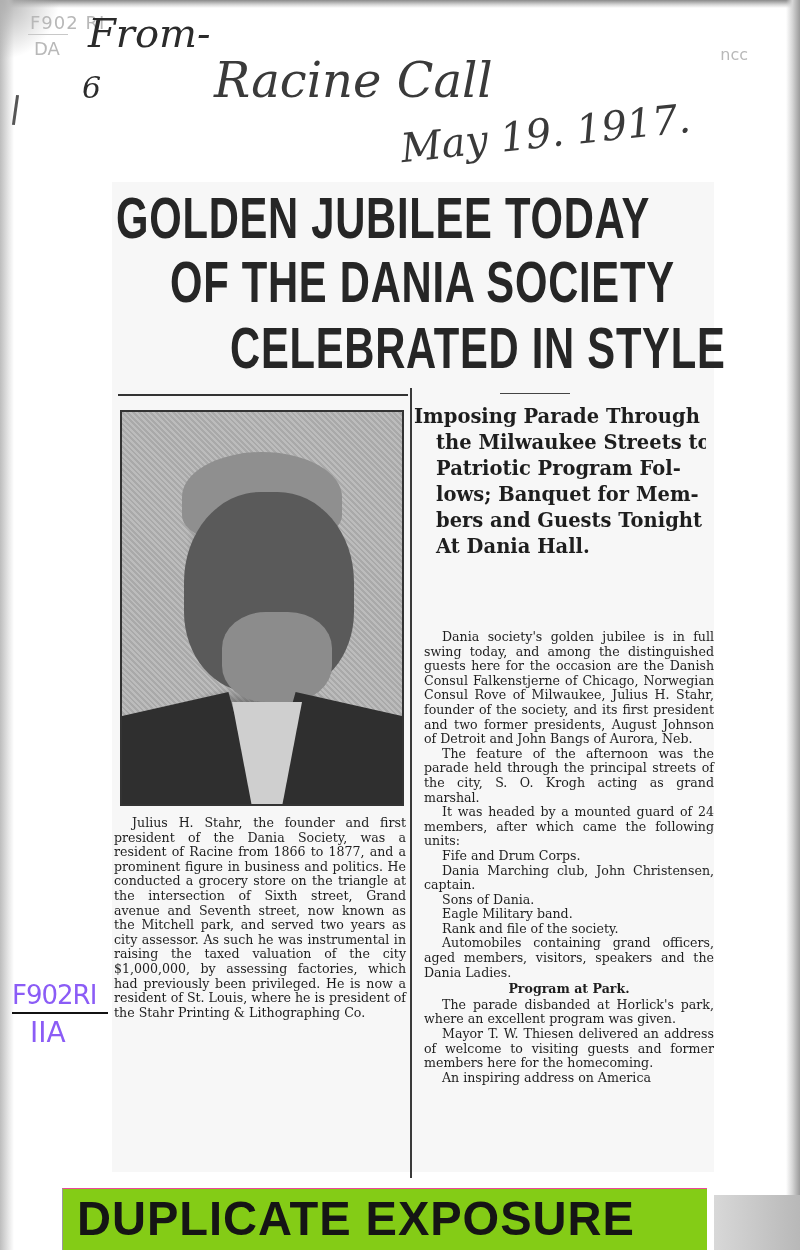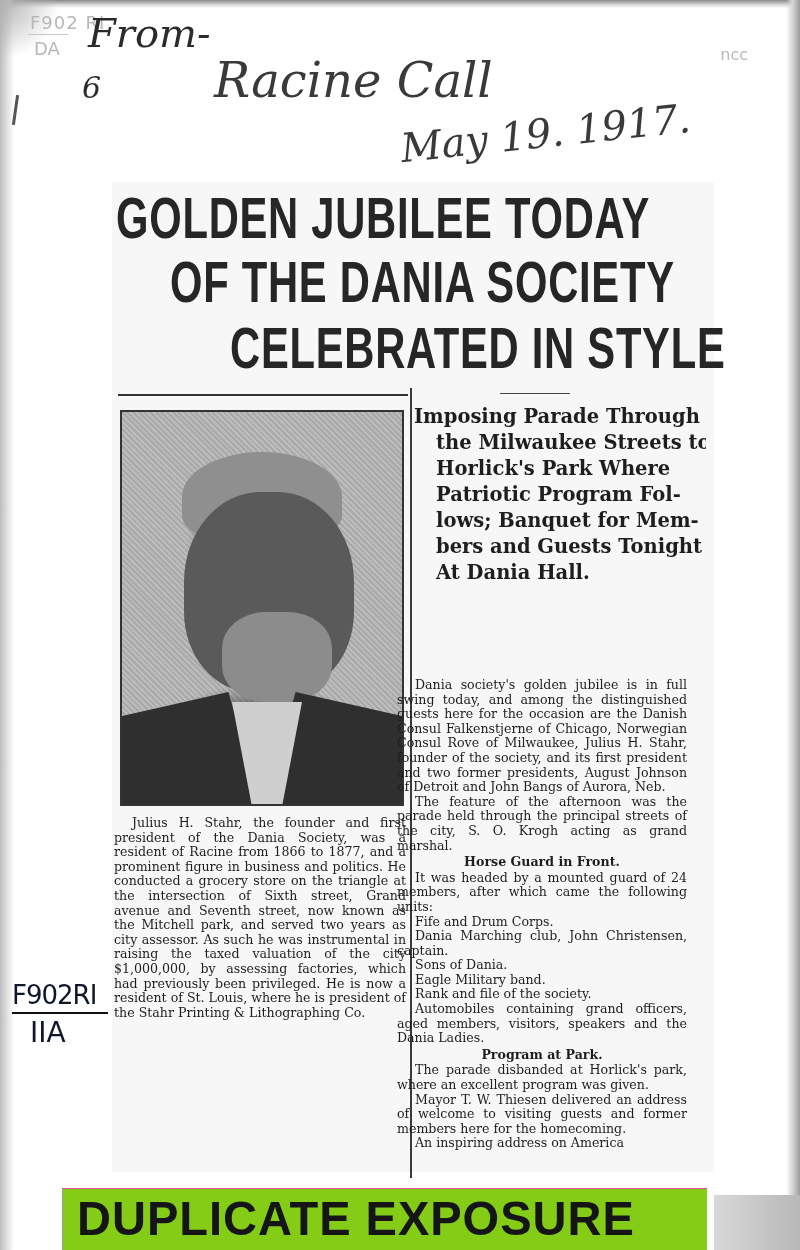--- a/index.html
+++ b/index.html
@@ -67,25 +67,25 @@
 
     .deck { position: absolute; left: 302px; top: 222px; width: 292px; font-family: "DejaVu Serif", serif;
       font-weight: bold; font-size: 19.5px; line-height: 26px; color: #1e1e1e; }
     .deck div { white-space: nowrap; overflow: hidden; }
     .deck .ind { padding-left: 22px; }
 
     .body-col { position: absolute; font-family: "DejaVu Serif", serif; font-size: 12.6px; line-height: 14.6px;
       color: #1e1e1e; text-align: justify; }
     .body-col p { margin: 0; text-indent: 18px; }
     .body-col .sub { text-align: center; font-weight: bold; text-indent: 0; margin: 2px 0 1px; }
-    .right-col { left: 285px; top: 448px; width: 290px; margin-top: 48px; }
+    .right-col { left: 312px; top: 448px; width: 290px; }
     .left-col { left: 2px; top: 634px; width: 292px; }
 
     
-    .margin-label { position: absolute; left: 12px; top: 980px; font-family: "DejaVu Sans", sans-serif; color: #0f172a; }
+    .margin-label { position: absolute; left: 12px; top: 980px; font-family: "DejaVu Sans", sans-serif; color: #8b5cf6; }
     .margin-label .l1 { font-size: 26px; letter-spacing: -1px; }
     .margin-label .rule { width: 96px; height: 2px; background: #111; margin: 2px 0 2px 0; }
     .margin-label .l2 { font-size: 28px; padding-left: 18px; }
 
     
     .dup { position: absolute; left: 62px; top: 1188px; width: 644px; height: 62px; background: #84cc16;
       border-top: 1px solid #ec4899; border-left: 1px solid #999; }
     .dup span { position: absolute; left: 14px; top: 2px; font-family: "Liberation Sans", sans-serif; font-weight: bold;
       font-size: 48px; letter-spacing: 1px; color: #151515; white-space: nowrap; transform: scaleX(0.98); transform-origin: left top; }
     .dup-shadow { position: absolute; left: 714px; top: 1195px; width: 86px; height: 55px;
@@ -126,31 +126,29 @@
       <div class="collar"></div>
     </div>
   </div>
 
   <div class="col-rule"></div>
   <div class="short-rule"></div>
 
   <div class="deck">
     <div>Imposing Parade Through</div>
     <div class="ind">the Milwaukee Streets to</div>
-    <div class="ind">Horlick's Park Where</div>
     <div class="ind">Patriotic Program Fol-</div>
     <div class="ind">lows; Banquet for Mem-</div>
     <div class="ind">bers and Guests Tonight</div>
     <div class="ind">At Dania Hall.</div>
   </div>
 
   <div class="body-col right-col">
     <p>Dania society's golden jubilee is in full swing today, and among the distinguished guests here for the occasion are the Danish Consul Falkenstjerne of Chicago, Norwegian Consul Rove of Milwaukee, Julius H. Stahr, founder of the society, and its first president and two former presidents, August Johnson of Detroit and John Bangs of Aurora, Neb.</p>
     <p>The feature of the afternoon was the parade held through the principal streets of the city, S. O. Krogh acting as grand marshal.</p>
-    <p class="sub">Horse Guard in Front.</p>
     <p>It was headed by a mounted guard of 24 members, after which came the following units:</p>
     <p>Fife and Drum Corps.</p>
     <p>Dania Marching club, John Christensen, captain.</p>
     <p>Sons of Dania.</p>
     <p>Eagle Military band.</p>
     <p>Rank and file of the society.</p>
     <p>Automobiles containing grand officers, aged members, visitors, speakers and the Dania Ladies.</p>
     <p class="sub">Program at Park.</p>
     <p>The parade disbanded at Horlick's park, where an excellent program was given.</p>
     <p>Mayor T. W. Thiesen delivered an address of welcome to visiting guests and former members here for the homecoming.</p>

